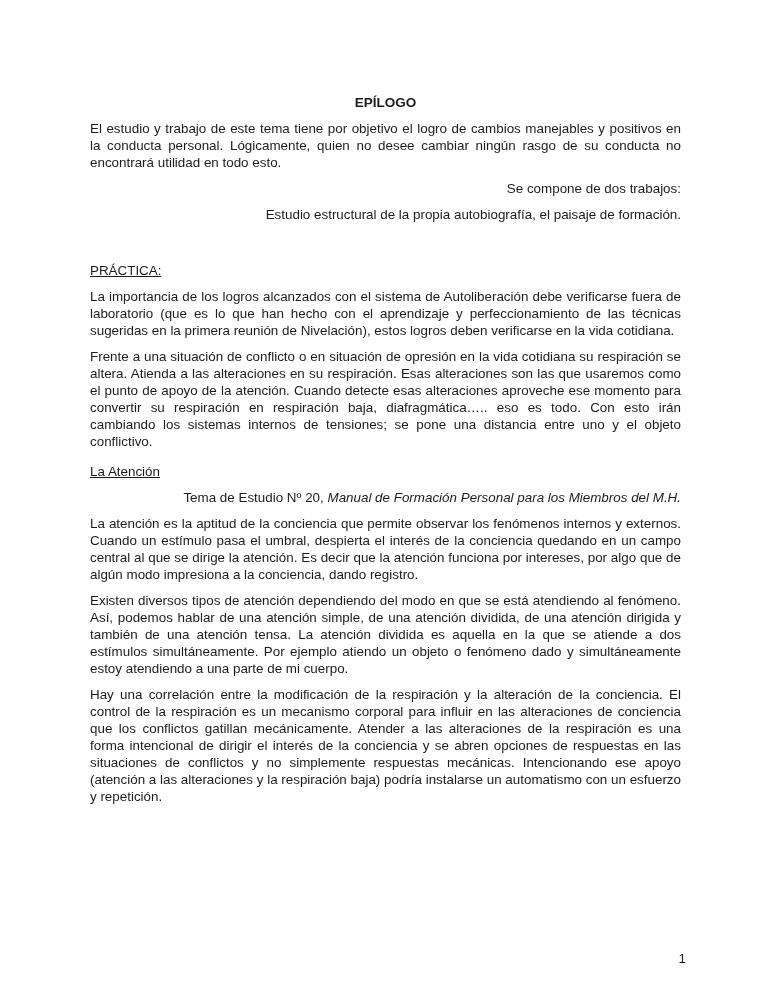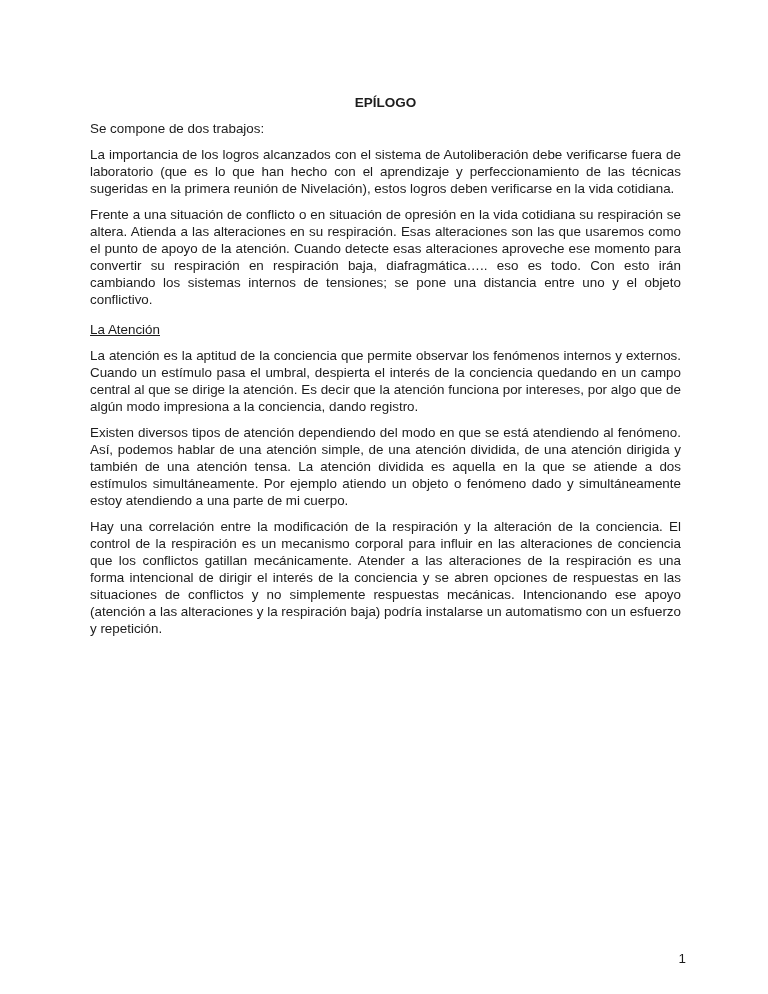--- a/index.html
+++ b/index.html
@@ -29,21 +29,21 @@
     font-size: 13.5px;
     margin: 0 0 10px 0;
   }
   p.para {
     font-size: 13.4px;
     line-height: 1.27;
     text-align: justify;
     margin: 0 0 9px 0;
   }
   p.para.single {
-    text-align: left;
+    text-align: right;
   }
   .section-heading {
     font-size: 13.4px;
     font-weight: normal;
     text-decoration: underline;
     margin: 0 0 10px 0;
   }
   .gap-large { margin-top: 40px; }
   .gap-medium { margin-top: 14px; }
   .italic { font-style: italic; }
@@ -54,28 +54,32 @@
     font-size: 13.4px;
   }
 </style>
 </head>
 <body>
 
 <div class="page">
 
   <h1 class="doc-title">EPÍLOGO</h1>
 
+  <p class="para">El estudio y trabajo de este tema tiene por objetivo el logro de cambios manejables y positivos en la conducta personal. Lógicamente, quien no desee cambiar ningún rasgo de su conducta no encontrará utilidad en todo esto.</p>
   <p class="para single">Se compone de dos trabajos:</p>
+  <p class="para single">Estudio estructural de la propia autobiografía, el paisaje de formación.</p>
 
+  <h2 class="section-heading gap-large">PRÁCTICA:</h2>
 
   <p class="para">La importancia de los logros alcanzados con el sistema de Autoliberación debe verificarse fuera de laboratorio (que es lo que han hecho con el aprendizaje y perfeccionamiento de las técnicas sugeridas en la primera reunión de Nivelación), estos logros deben verificarse en la vida cotidiana.</p>
   <p class="para">Frente a una situación de conflicto o en situación de opresión en la vida cotidiana su respiración se altera. Atienda a las alteraciones en su respiración. Esas alteraciones son las que usaremos como el punto de apoyo de la atención. Cuando detecte esas alteraciones aproveche ese momento para convertir su respiración en respiración baja, diafragmática….. eso es todo. Con esto irán cambiando los sistemas internos de tensiones; se pone una distancia entre uno y el objeto conflictivo.</p>
 
   <h2 class="section-heading gap-medium">La Atención</h2>
 
+  <p class="para single"><span>Tema de Estudio Nº 20, </span><span class="italic">Manual de Formación Personal para los Miembros del M.H.</span></p>
 
   <p class="para">La atención es la aptitud de la conciencia que permite observar los fenómenos internos y externos. Cuando un estímulo pasa el umbral, despierta el interés de la conciencia quedando en un campo central al que se dirige la atención. Es decir que la atención funciona por intereses, por algo que de algún modo impresiona a la conciencia, dando registro.</p>
   <p class="para">Existen diversos tipos de atención dependiendo del modo en que se está atendiendo al fenómeno. Así, podemos hablar de una atención simple, de una atención dividida, de una atención dirigida y también de una atención tensa.  La atención dividida es aquella en la que se atiende a dos estímulos simultáneamente. Por ejemplo atiendo un objeto o fenómeno dado y simultáneamente estoy atendiendo a una parte de mi cuerpo.</p>
   <p class="para">Hay una correlación entre la modificación de la respiración y la alteración de la conciencia. El control de la respiración es un mecanismo corporal para influir en las alteraciones de conciencia que los conflictos gatillan mecánicamente. Atender a las alteraciones de la respiración es una forma intencional de dirigir el interés de la conciencia y se abren opciones de respuestas en las situaciones de conflictos y no simplemente respuestas mecánicas. Intencionando ese apoyo (atención a las alteraciones y la respiración baja) podría instalarse un automatismo con un esfuerzo y repetición.</p>
 
   <div class="page-number">1</div>
 
 </div>
 
 </body></html>

